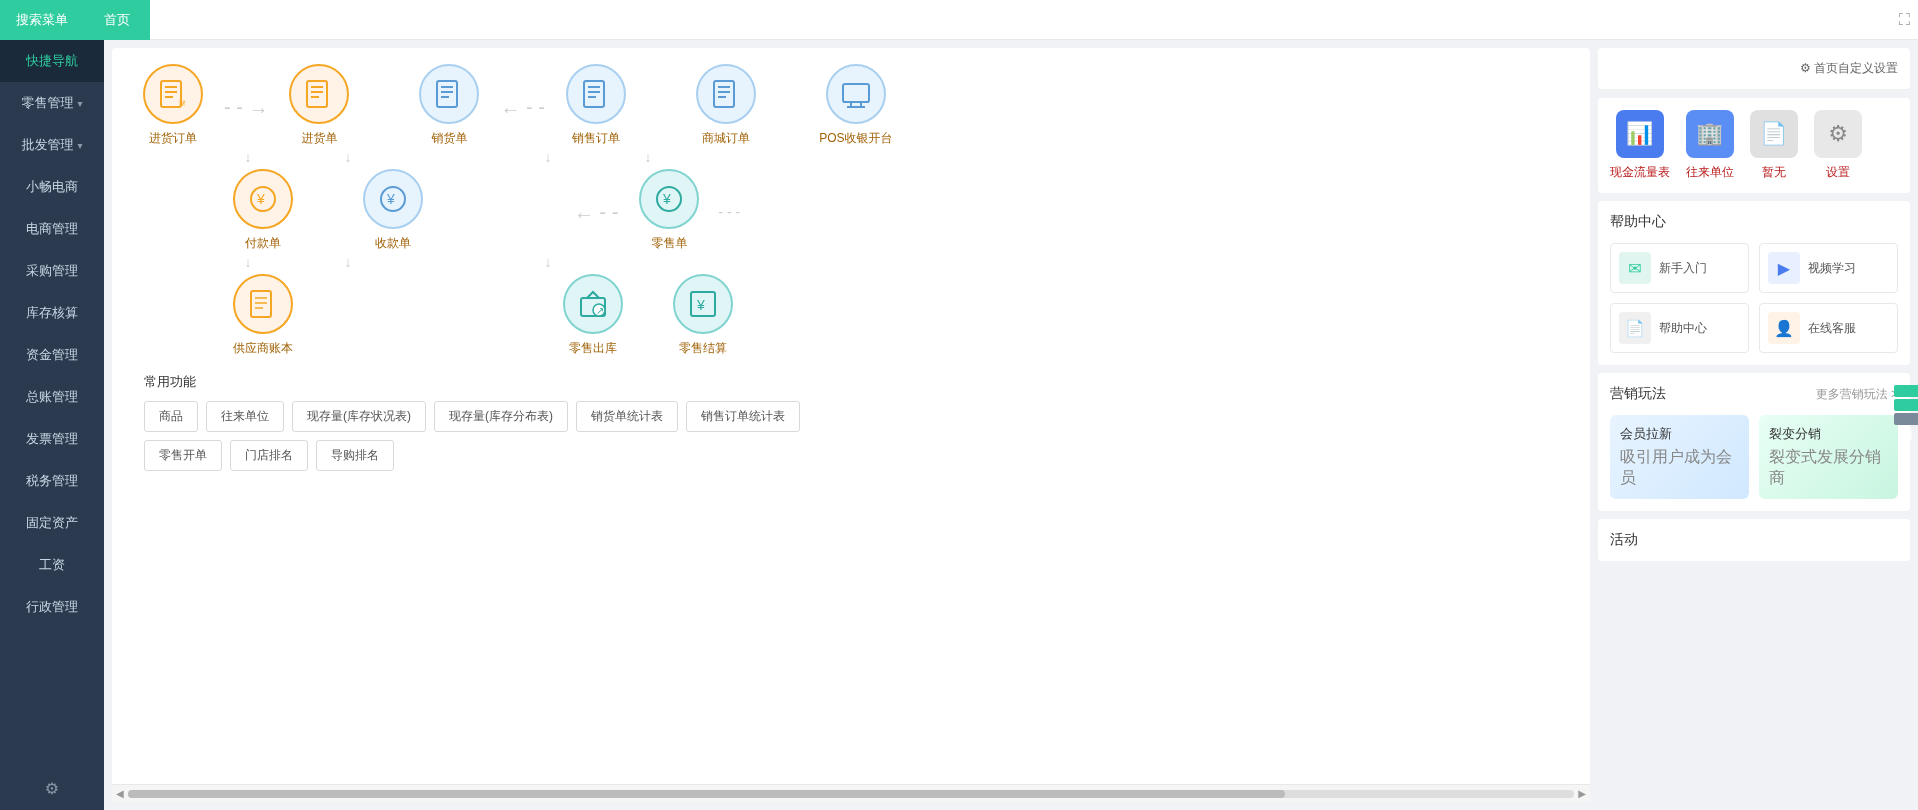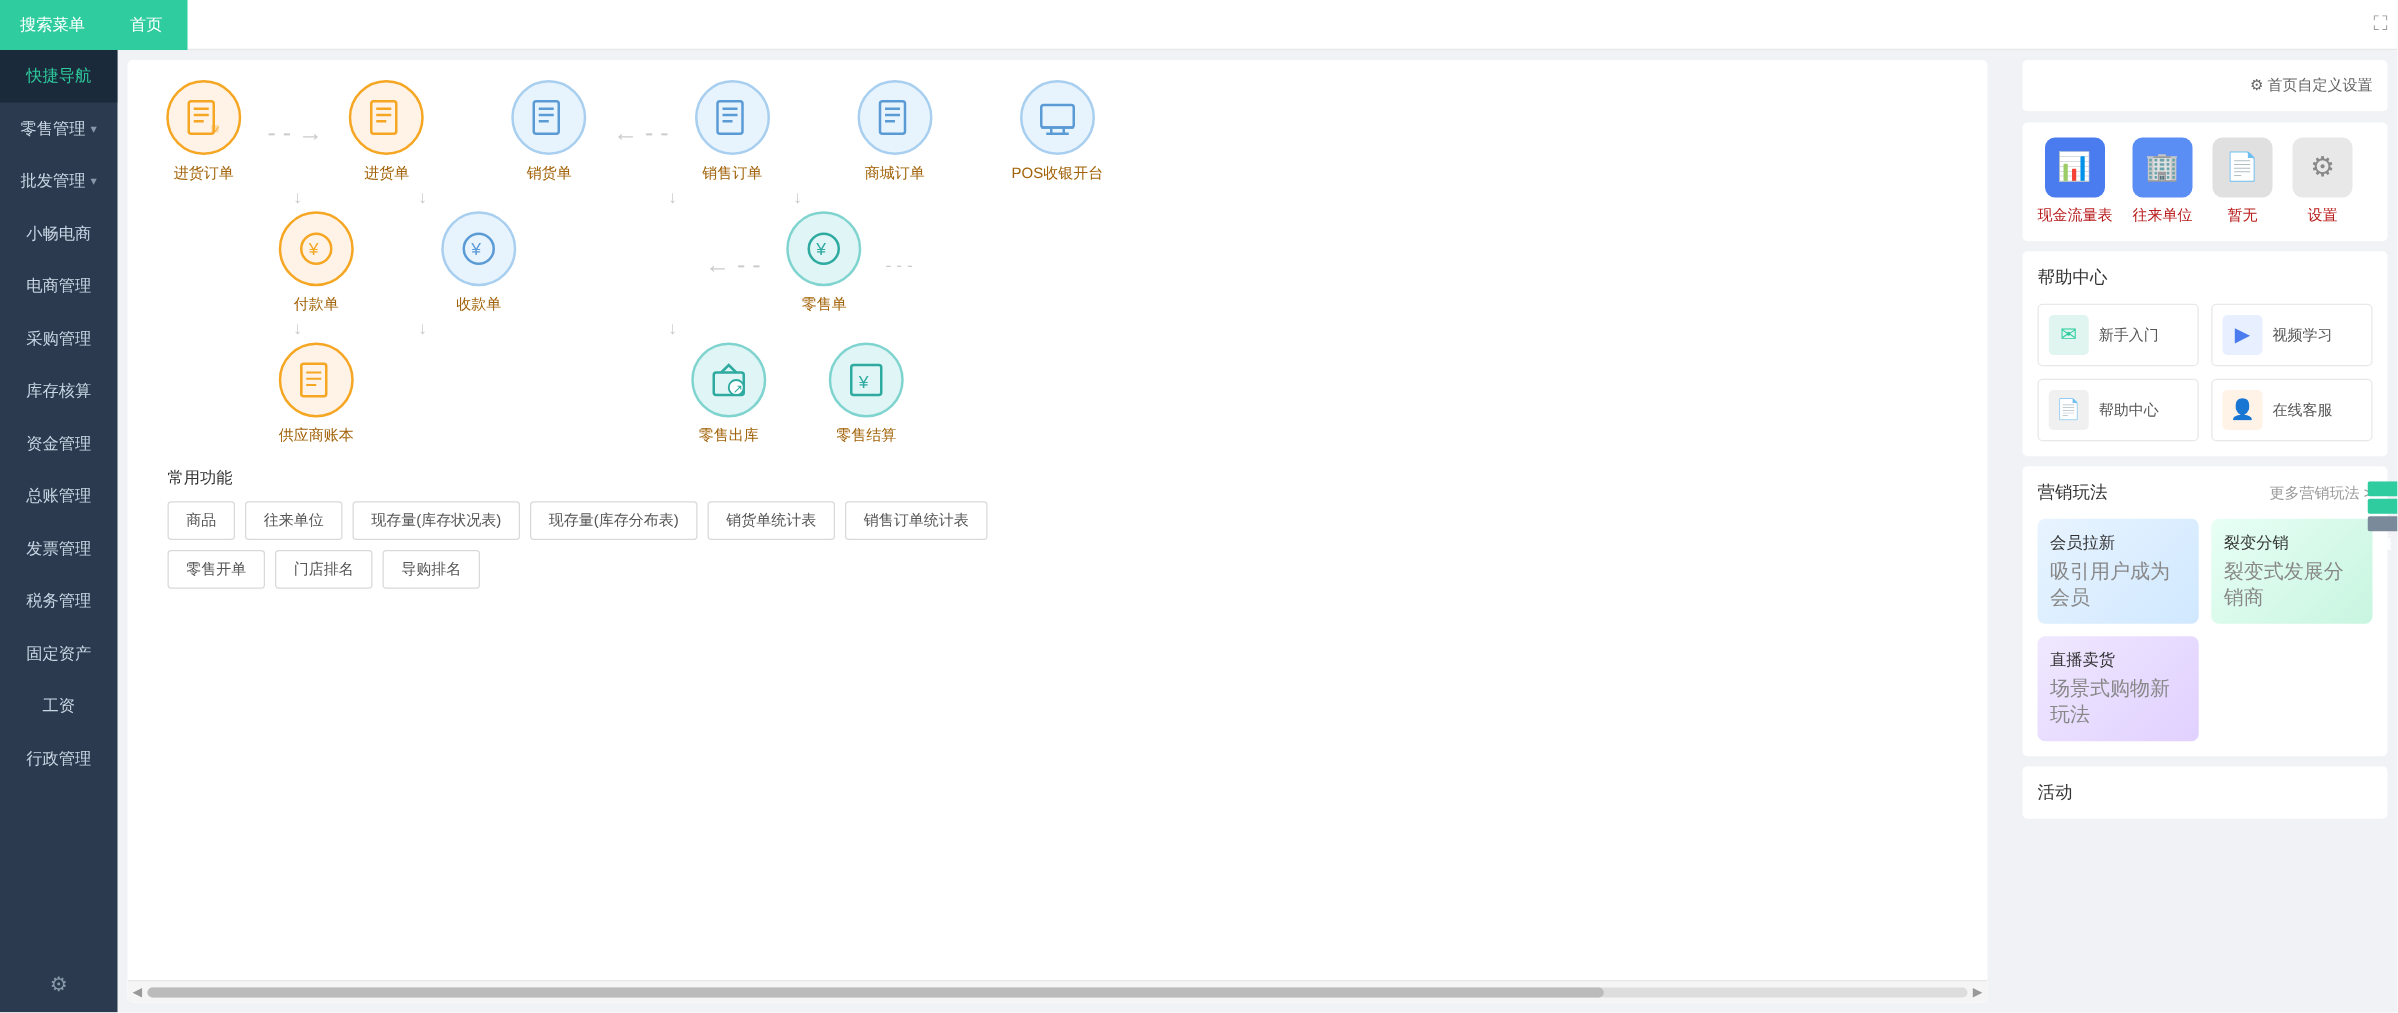--- a/index.html
+++ b/index.html
@@ -8,21 +8,21 @@
     
     .top-bar { display: flex; align-items: center; background: #fff; height: 40px; border-bottom: 1px solid #e8e8e8; flex-shrink: 0; }
     .search-menu { background: #2ecc9e; color: #fff; padding: 0 16px; height: 40px; line-height: 40px; font-size: 13px; cursor: pointer; white-space: nowrap; }
     .tab-home { background: #2ecc9e; color: #fff; padding: 0 20px; height: 40px; line-height: 40px; font-size: 13px; cursor: pointer; }
     .fullscreen-btn { margin-left: auto; margin-right: 8px; color: #999; cursor: pointer; font-size: 16px; }
 
     
     .main-layout { display: flex; flex: 1; overflow: hidden; }
 
     
-    .sidebar { width: 94px; background: #2b3a4e; color: #c8d6e5; display: flex; flex-direction: column; flex-shrink: 0; overflow-y: auto; }
+    .sidebar { width: 104px; background: #2b3a4e; color: #c8d6e5; display: flex; flex-direction: column; flex-shrink: 0; overflow-y: auto; }
     .sidebar-item { padding: 12px 0; text-align: center; cursor: pointer; font-size: 13px; position: relative; display: flex; align-items: center; justify-content: center; gap: 4px; }
     .sidebar-item.active { background: #1a2a3a; color: #2ecc9e; }
     .sidebar-item .arrow { font-size: 10px; color: #8899aa; }
     .sidebar-bottom { margin-top: auto; padding: 12px 0; text-align: center; cursor: pointer; color: #8899aa; font-size: 16px; }
 
     
     .content-area { flex: 1; overflow: hidden; display: flex; gap: 0; }
 
     
     .main-panel { flex: 1; overflow: hidden; background: #fff; margin: 8px; border-radius: 4px; display: flex; flex-direction: column; }
@@ -52,21 +52,21 @@
     
     .bottom-scroll { height: 18px; background: #f5f5f5; border-top: 1px solid #e8e8e8; display: flex; align-items: center; padding: 0 4px; }
     .scroll-left, .scroll-right { font-size: 10px; color: #999; cursor: pointer; }
     .scroll-track { flex: 1; height: 8px; background: #ddd; border-radius: 4px; margin: 0 4px; }
     .scroll-thumb { width: 80%; height: 8px; background: #bbb; border-radius: 4px; }
 
     
     .right-panel { width: 320px; flex-shrink: 0; overflow-y: auto; padding: 8px 8px 8px 0; display: flex; flex-direction: column; gap: 8px; }
 
     
-    .card { background: #fff; border-radius: 4px; padding: 12px; margin-left: 20px; }
+    .card { background: #fff; border-radius: 4px; padding: 12px; }
     .card-title { font-size: 14px; color: #333; font-weight: 500; margin-bottom: 12px; }
     .help-grid { display: grid; grid-template-columns: 1fr 1fr; gap: 10px; }
     .help-item { display: flex; align-items: center; gap: 8px; cursor: pointer; padding: 8px; border: 1px solid #e8e8e8; border-radius: 4px; }
     .help-icon { width: 32px; height: 32px; border-radius: 4px; display: flex; align-items: center; justify-content: center; font-size: 16px; }
     .help-label { font-size: 12px; color: #555; }
 
     
     .marketing-header { display: flex; align-items: center; justify-content: space-between; margin-bottom: 12px; gap: 16px; }
     .more-link { font-size: 12px; color: #999; cursor: pointer; }
     .marketing-grid { display: grid; grid-template-columns: 1fr 1fr; gap: 10px; }
@@ -438,24 +438,20 @@
         </div>
         <div class="marketing-grid" id="marketing-grid">
             <div class="marketing-item" style="background: linear-gradient(135deg, rgb(232, 244, 255), rgb(208, 232, 255));">
               <div class="marketing-title">会员拉新</div>
               <div class="marketing-subtitle">吸引用户成为会员</div>
             </div>
             <div class="marketing-item" style="background: linear-gradient(135deg, rgb(232, 255, 245), rgb(200, 245, 224));">
               <div class="marketing-title">裂变分销</div>
               <div class="marketing-subtitle">裂变式发展分销商</div>
             </div>
-            <div class="marketing-item" style="background: linear-gradient(135deg, rgb(240, 232, 255), rgb(224, 208, 255));">
-              <div class="marketing-title">直播卖货</div>
-              <div class="marketing-subtitle">场景式购物新玩法</div>
-            </div>
           </div>
       </div>
 
       <div class="card">
         <div class="activities-title">活动</div>
       </div>
 
     </div>
 
   </div>

